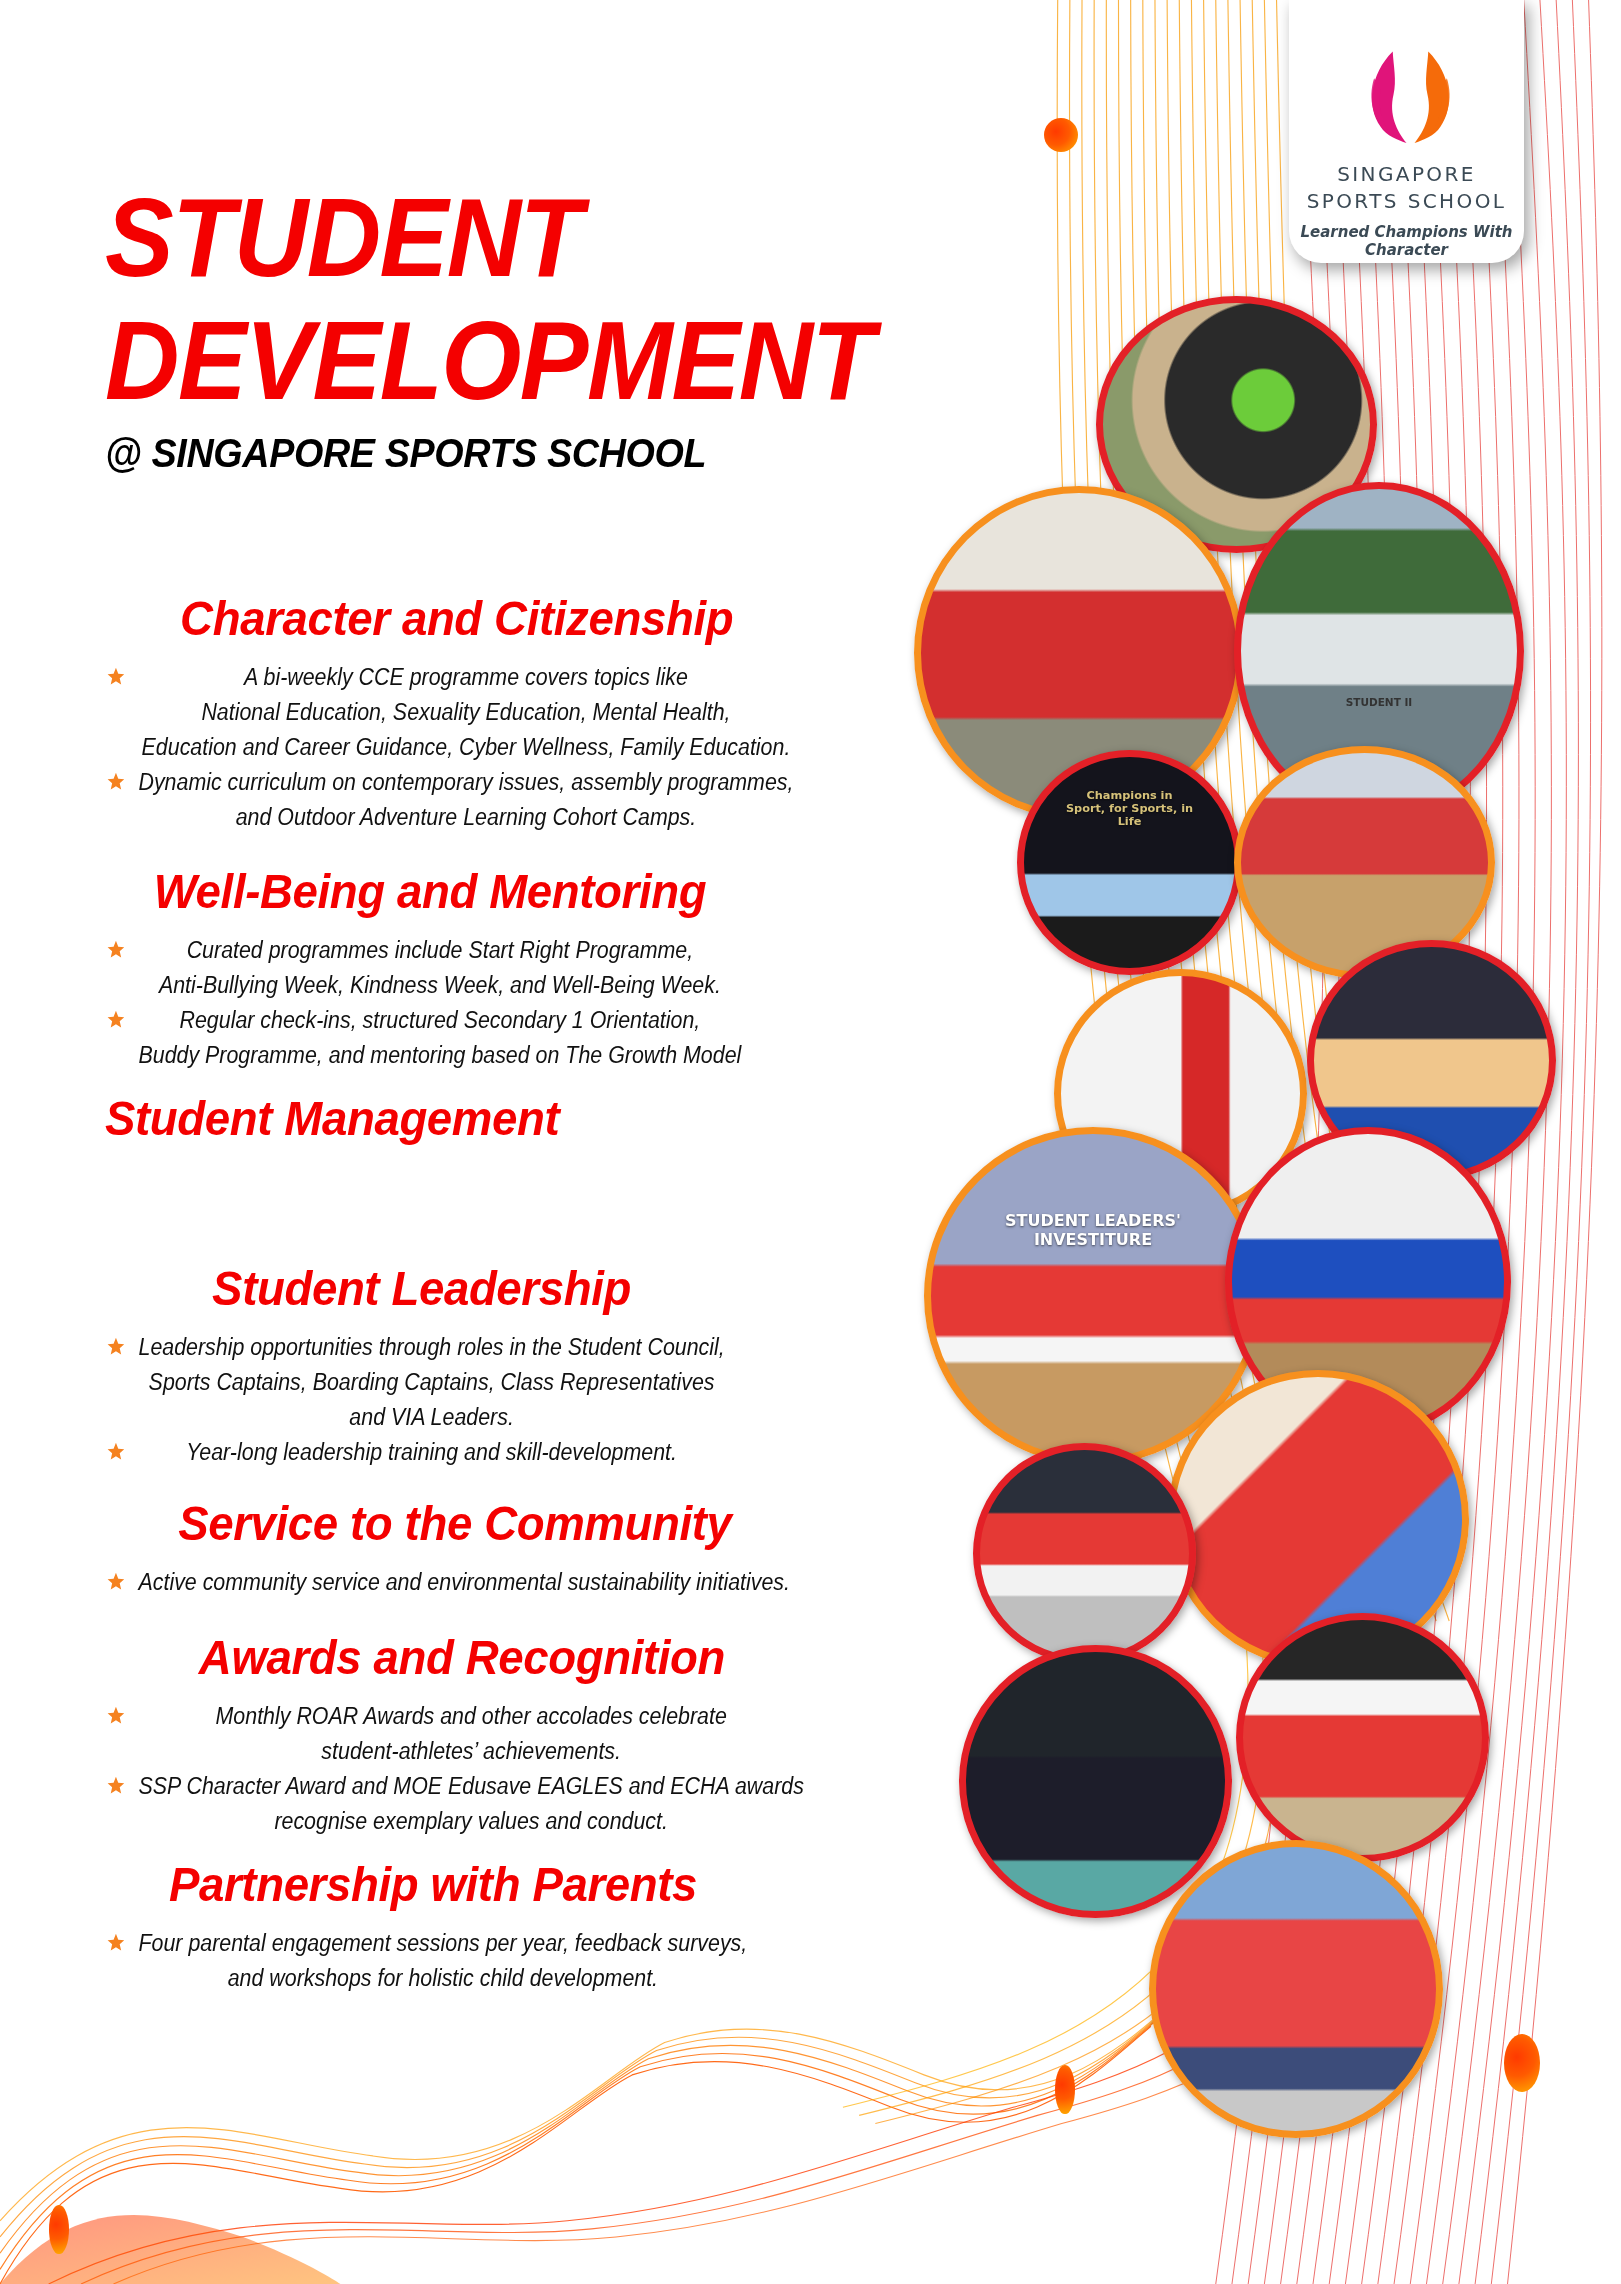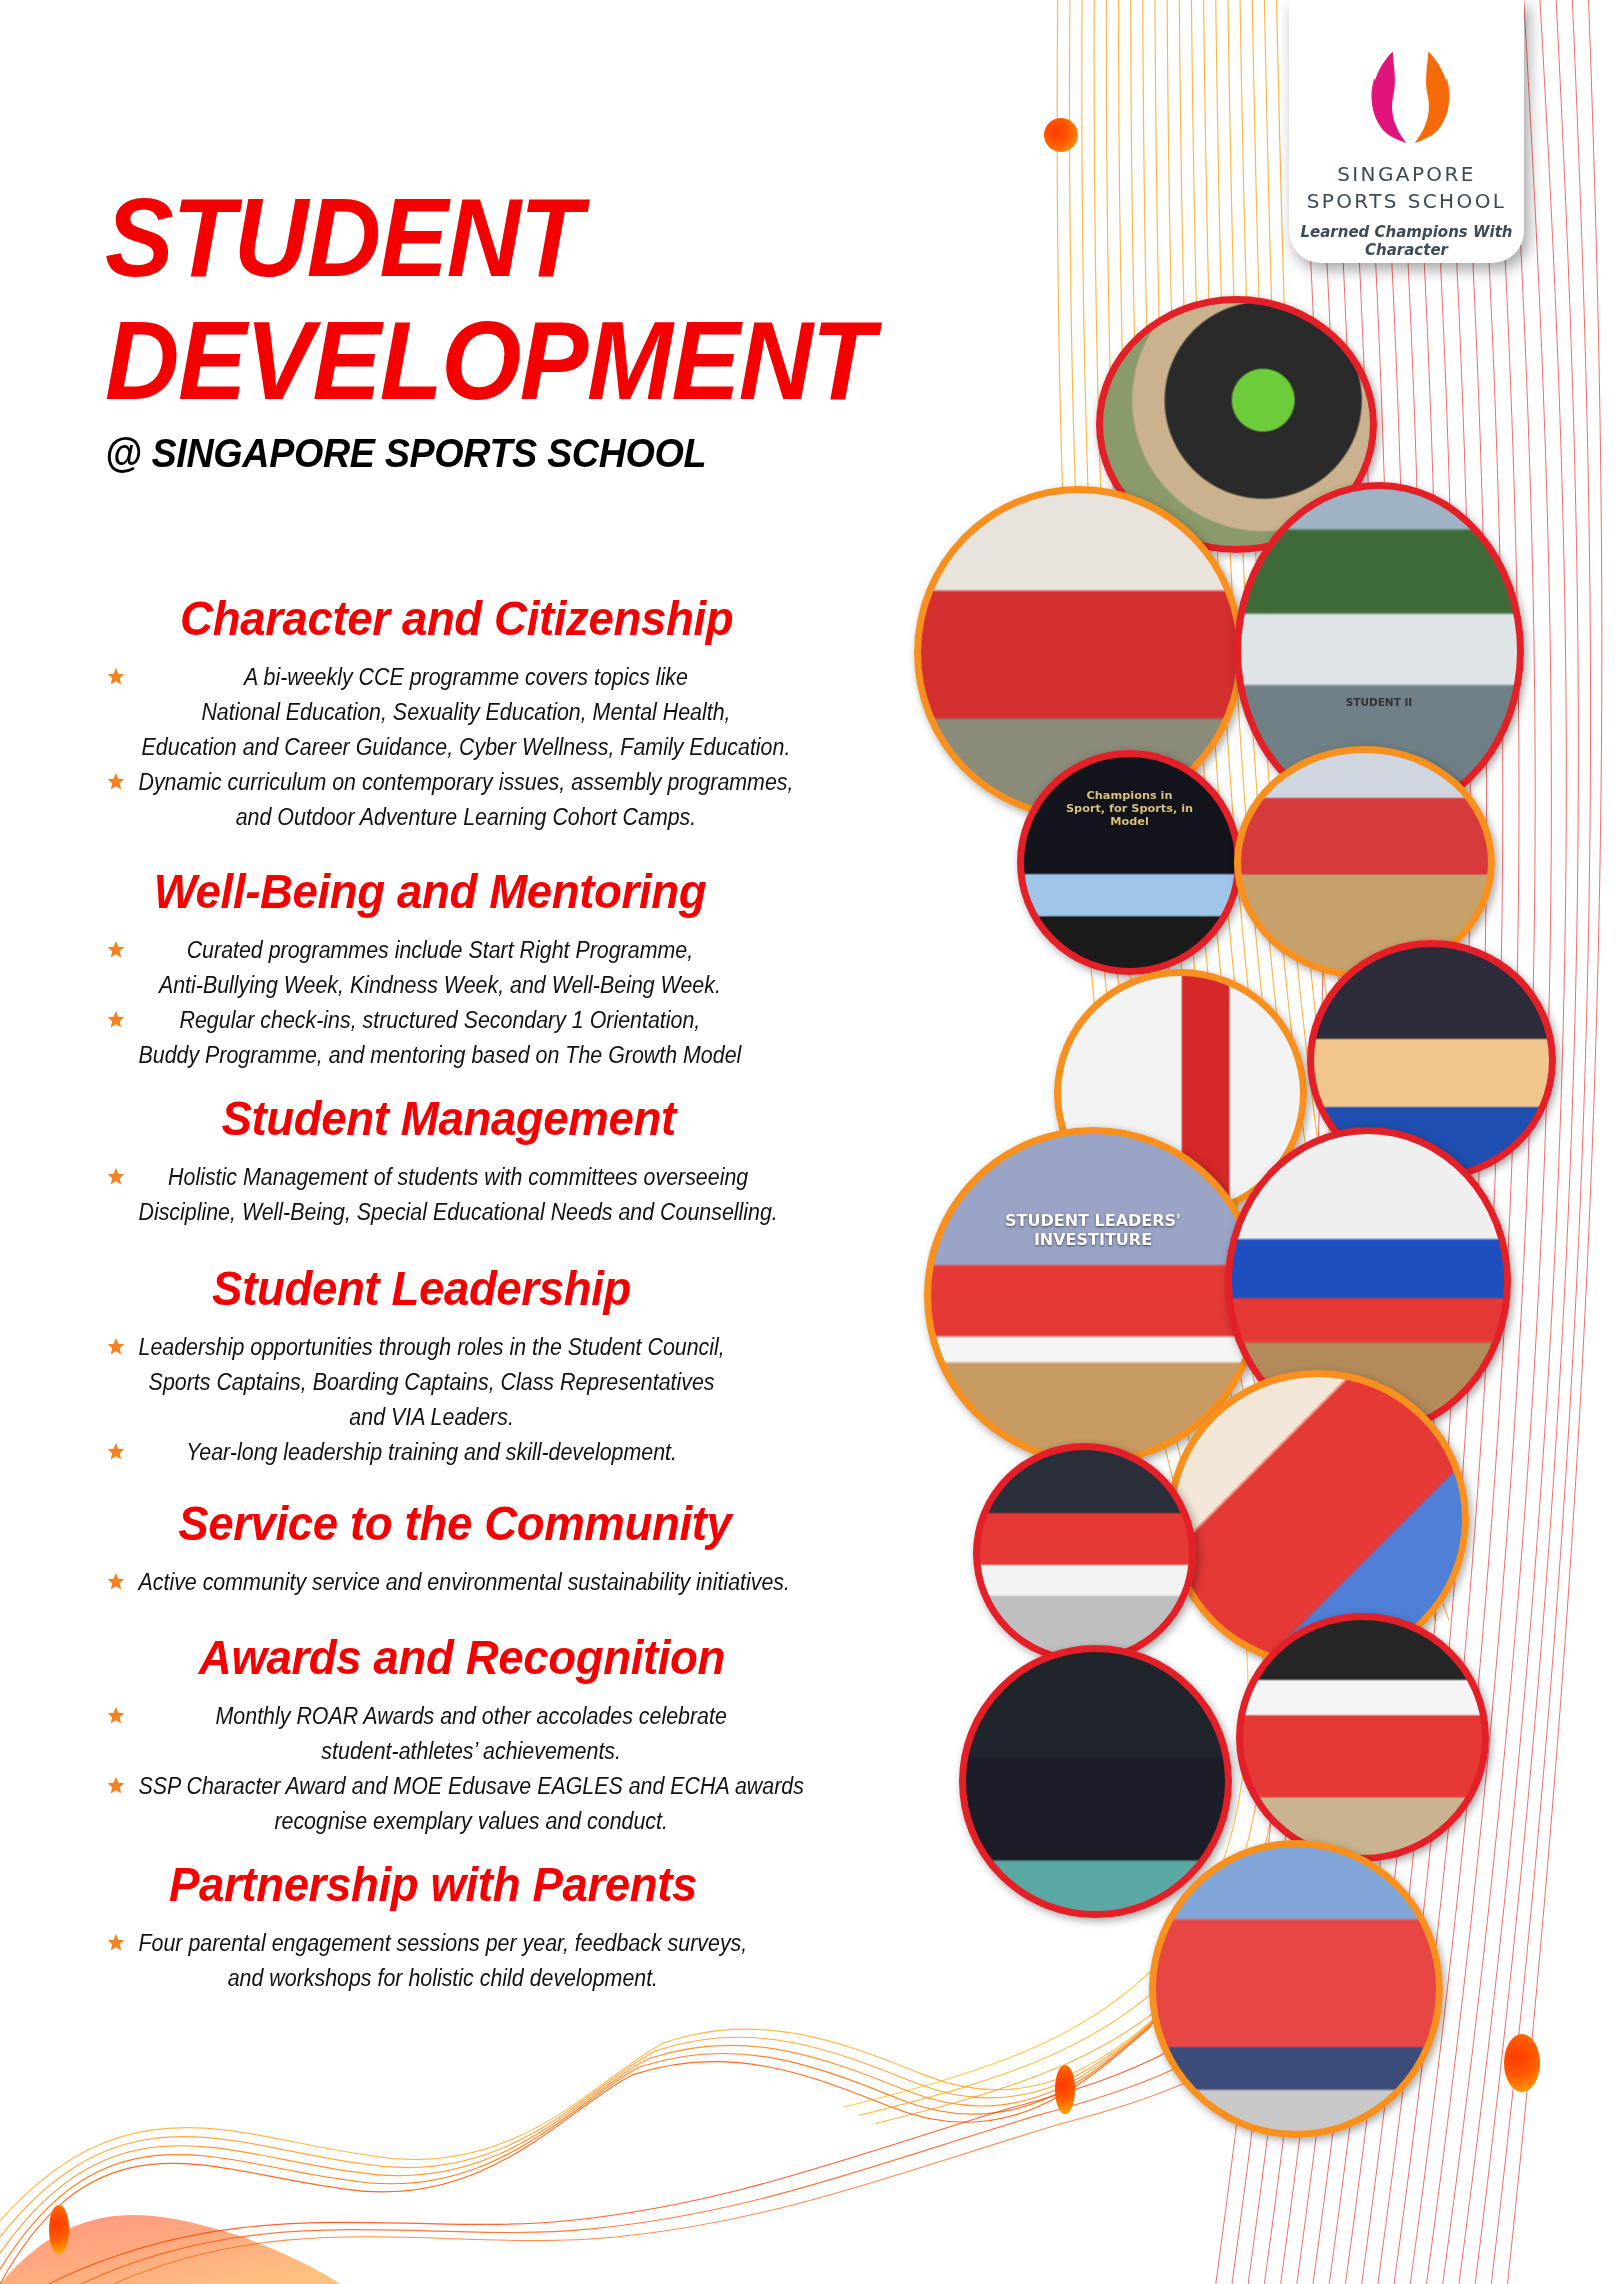--- a/index.html
+++ b/index.html
@@ -203,26 +203,20 @@
 Anti-Bullying Week, Kindness Week, and Well-Being Week.</span></li>
     <li><svg class="star" viewBox="0 0 24 24">
           <path fill="currentColor" d="M12 1l3.1 7.2 7.9.6-6 5.1 1.9 7.7L12 17.5l-6.9 4.1L7 13.9 1 8.8l7.9-.6z"></path>
         </svg><span>Regular check-ins, structured Secondary 1 Orientation,
 Buddy Programme, and mentoring based on The Growth Model</span></li>
   </ul>
 </div>
 
 <div class="section" style="top:1090px;">
   <h2>Student Management</h2>
-  <ul>
-    <li><svg class="star" viewBox="0 0 24 24">
-          <path fill="currentColor" d="M12 1l3.1 7.2 7.9.6-6 5.1 1.9 7.7L12 17.5l-6.9 4.1L7 13.9 1 8.8l7.9-.6z"></path>
-        </svg><span>Holistic Management of students with committees overseeing
-Discipline, Well-Being, Special Educational Needs and Counselling.</span></li>
-  </ul>
 </div>
 
 <div class="section" style="top:1260px;">
   <h2>Student Leadership</h2>
   <ul>
     <li><svg class="star" viewBox="0 0 24 24">
           <path fill="currentColor" d="M12 1l3.1 7.2 7.9.6-6 5.1 1.9 7.7L12 17.5l-6.9 4.1L7 13.9 1 8.8l7.9-.6z"></path>
         </svg><span>Leadership opportunities through roles in the Student Council,
 Sports Captains, Boarding Captains, Class Representatives
 and VIA Leaders.</span></li>
@@ -264,21 +258,21 @@
 and workshops for holistic child development.</span></li>
   </ul>
 </div>
 
 <div class="photo red" style="left:1096px; top:296px; width:267px; height:243px; background:radial-gradient(circle at 60% 40%, #6ccc3a 0 14%, #2a2a2a 15% 45%, #c9b28d 46% 60%, #8a9a6a 61%);"></div>
 <div class="photo orange" style="left:914px; top:486px; width:316px; height:320px; background:linear-gradient(180deg,#e8e4dc 0 30%,#d32f2f 31% 70%,#8b8b7a 71%);"></div>
 <div class="photo red" style="left:1234px; top:482px; width:276px; height:324px; background:linear-gradient(180deg,#9fb3c4 0 12%,#3f6b3a 13% 38%,#dfe4e6 39% 60%,#6f8087 61%);">
   <div class="photo-caption" style="bottom:105px; font-size:10.5px; color:#333; text-shadow:none;">STUDENT II</div>
 </div>
 <div class="photo red" style="left:1017px; top:750px; width:211px; height:211px; background:linear-gradient(180deg,#14141c 0 55%,#9fc6e8 56% 75%,#1b1b1b 76%);">
-  <div class="photo-caption" style="top:32px; font-size:11.3px; color:#d6c27a; padding:0 41px;">Champions in Sport, for Sports, in Model</div>
+  <div class="photo-caption" style="top:32px; font-size:11.3px; color:#d6c27a; padding:0 41px;">Champions in Sport, for Sports, in Life</div>
 </div>
 <div class="photo orange" style="left:1234px; top:746px; width:247px; height:219px; background:linear-gradient(180deg,#cfd6e0 0 20%,#d63a3a 21% 55%,#c7a16b 56%);"></div>
 <div class="photo orange" style="left:1054px; top:969px; width:239px; height:235px; background:linear-gradient(90deg,#f3f3f3 0 50%,#d62828 51% 70%,#f2f2f2 71%);"></div>
 <div class="photo red" style="left:1307px; top:940px; width:235px; height:227px; background:linear-gradient(180deg,#2c2c3a 0 40%,#f0c68c 41% 70%,#1f4fb0 71%);"></div>
 <div class="photo orange" style="left:924px; top:1127px; width:324px; height:324px; background:linear-gradient(180deg,#9aa4c6 0 40%,#e53935 41% 62%,#f5f5f5 63% 70%,#c79a62 71%);">
   <div class="photo-caption" style="top:77px; font-size:16px; padding:0 49px;">STUDENT LEADERS' INVESTITURE</div>
 </div>
 <div class="photo red" style="left:1225px; top:1127px; width:272px; height:296px; background:linear-gradient(180deg,#efefef 0 35%,#1e4fbf 36% 55%,#e53935 56% 70%,#b38b5a 71%);"></div>
 <div class="photo orange" style="left:1167px; top:1370px; width:288px; height:284px; background:linear-gradient(135deg,#f2e6d6 0 30%,#e53935 31% 65%,#4f7fd6 66%);"></div>
 <div class="photo red" style="left:973px; top:1443px; width:209px; height:207px; background:linear-gradient(180deg,#2a2f3a 0 30%,#e53935 31% 55%,#f2f2f2 56% 70%,#bfbfbf 71%);"></div>

